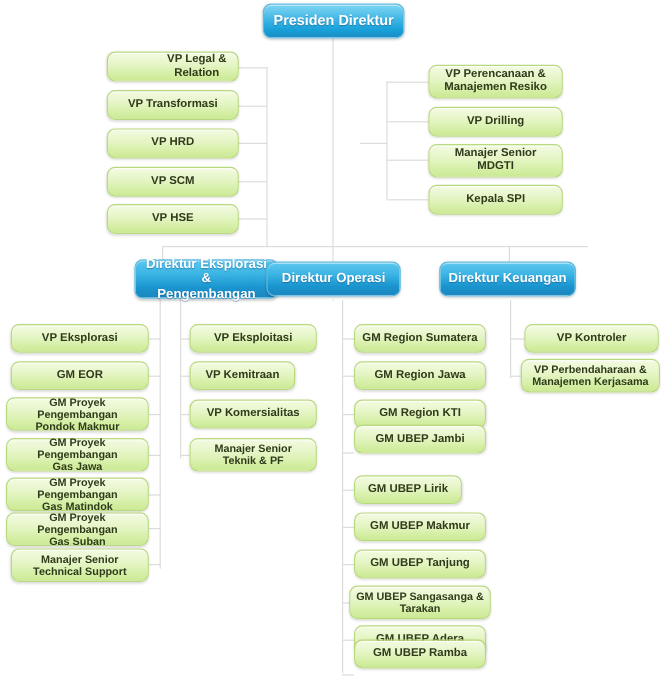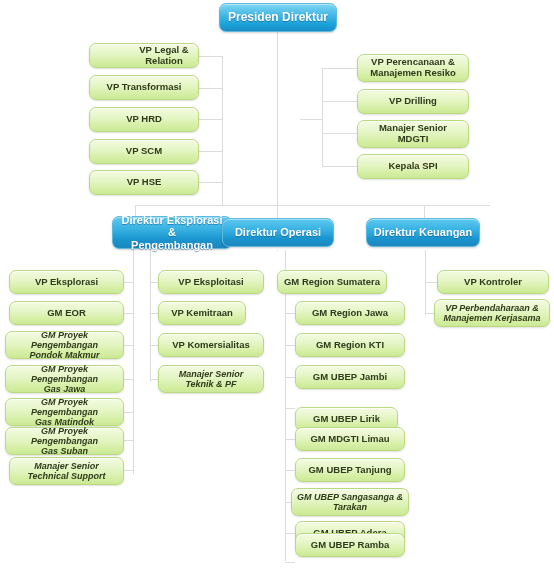--- a/index.html
+++ b/index.html
@@ -49,21 +49,21 @@
 
   
   .green{
     background:linear-gradient(to bottom,#f3fbe2 0%,#e4f5c4 45%,#d4eea3 80%,#cbe995 100%);
     border:1px solid #b9d97f;
     color:#2f3b1b;
     font-weight:bold;
     font-size:9.5px;
     box-shadow:0 1px 2px rgba(0,0,0,.13), inset 0 1px 0 rgba(255,255,255,.75);
   }
-  .green.small{font-size:9px;font-style:italic;}
+  .green.small{font-size:9px;}
 </style>
 </head>
 <body>
 
 <div id="chart">
 
   <div class="wires">
 
     <div class="line v" style="left:277px;top:32px;height:174px;"></div>
 
@@ -201,37 +201,37 @@
     <span>VP Kemitraan</span>
   </div>
   <div class="node green" style="left:158px;top:333px;width:106px;height:24px;">
     <span>VP Komersialitas</span>
   </div>
   <div class="node green small" style="left:158px;top:365px;width:106px;height:28px;flex-direction:column;">
     <span>Manajer Senior</span>
     <span>Teknik &amp; PF</span>
   </div>
 
-  <div class="node green" style="left:277px;top:270px;width:110px;height:24px;">
+  <div class="node green" style="left:295px;top:270px;width:110px;height:24px;">
     <span>GM Region Sumatera</span>
   </div>
   <div class="node green" style="left:295px;top:301px;width:110px;height:24px;">
     <span>GM Region Jawa</span>
   </div>
   <div class="node green" style="left:295px;top:333px;width:110px;height:24px;">
     <span>GM Region KTI</span>
   </div>
-  <div class="node green" style="left:295px;top:365px;width:110px;height:24px;">
+  <div class="node green" style="left:295px;top:354px;width:110px;height:24px;">
     <span>GM UBEP Jambi</span>
   </div>
-  <div class="node green" style="left:295px;top:396px;width:103px;height:24px;margin-top:11px;">
+  <div class="node green" style="left:295px;top:396px;width:90px;height:24px;">
     <span>GM UBEP Lirik</span>
   </div>
   <div class="node green" style="left:295px;top:427px;width:110px;height:24px;">
-    <span>GM MDGTI Limau</span>
+    <span>GM UBEP Makmur</span>
   </div>
   <div class="node green" style="left:295px;top:458px;width:110px;height:24px;">
     <span>GM UBEP Tanjung</span>
   </div>
   <div class="node green small" style="left:291px;top:488px;width:118px;height:28px;flex-direction:column;justify-content:center;">
     <span>GM UBEP Sangasanga &amp;</span>
     <span>Tarakan</span>
   </div>
   <div class="node green" style="left:295px;top:521px;width:110px;height:24px;">
     <span>GM UBEP Adera</span>

